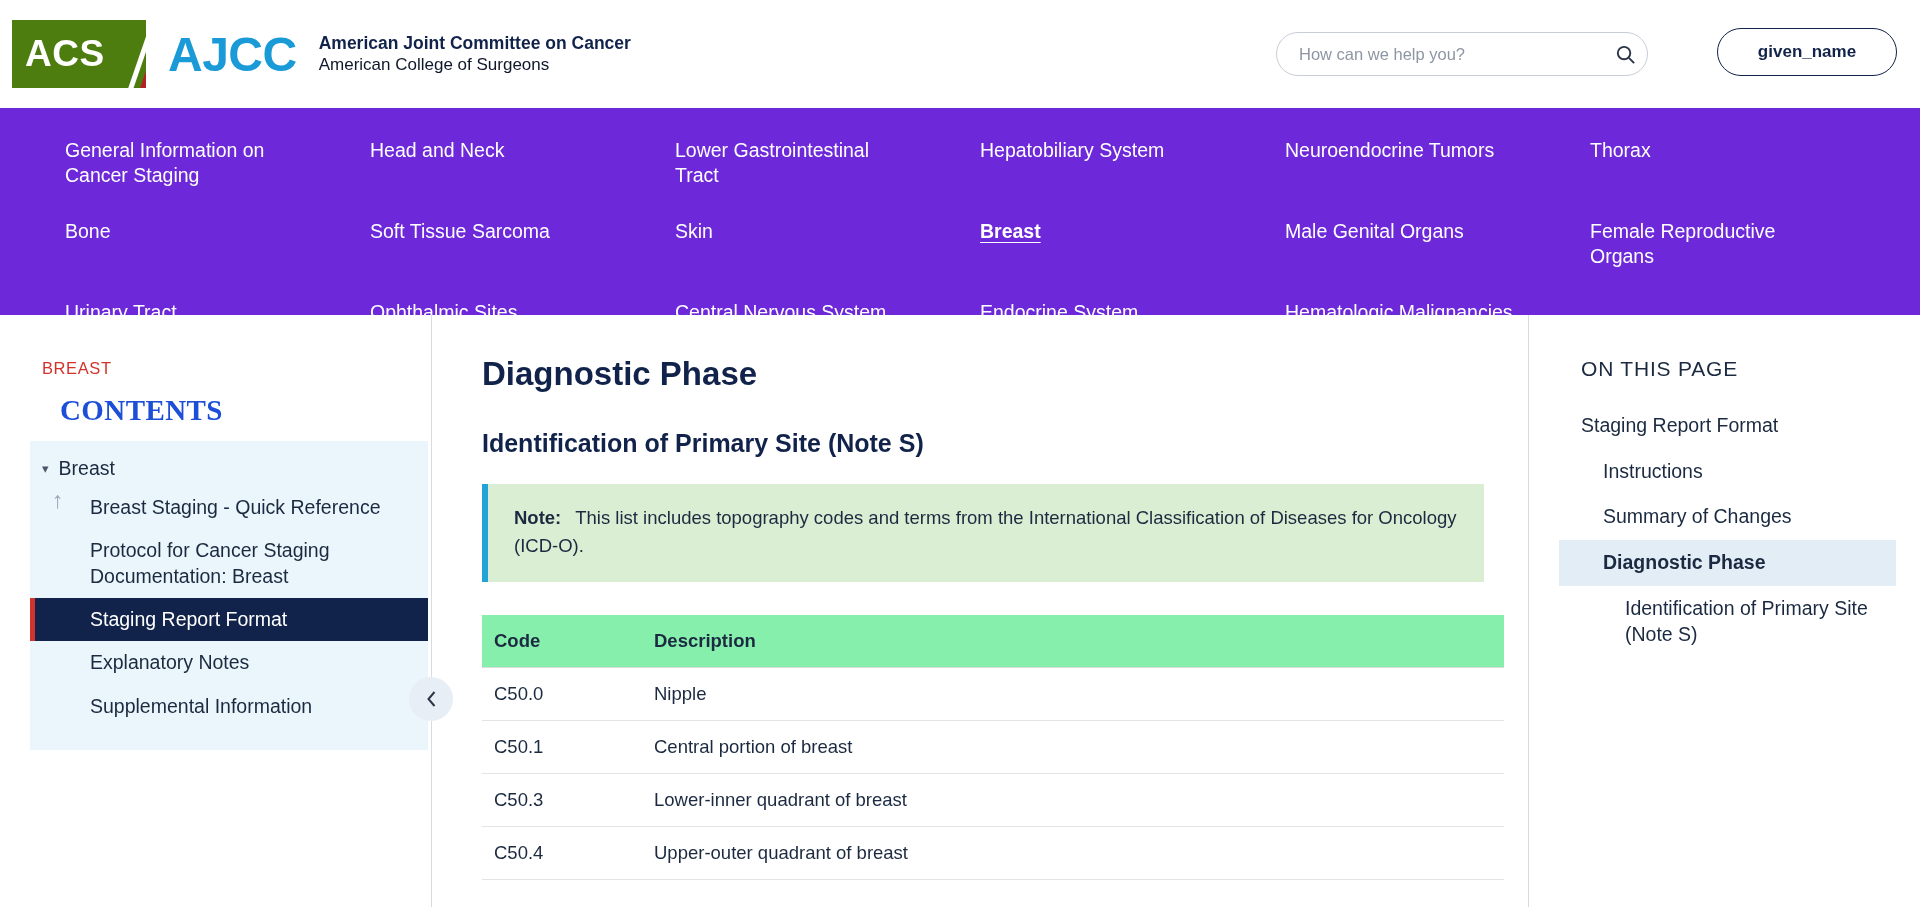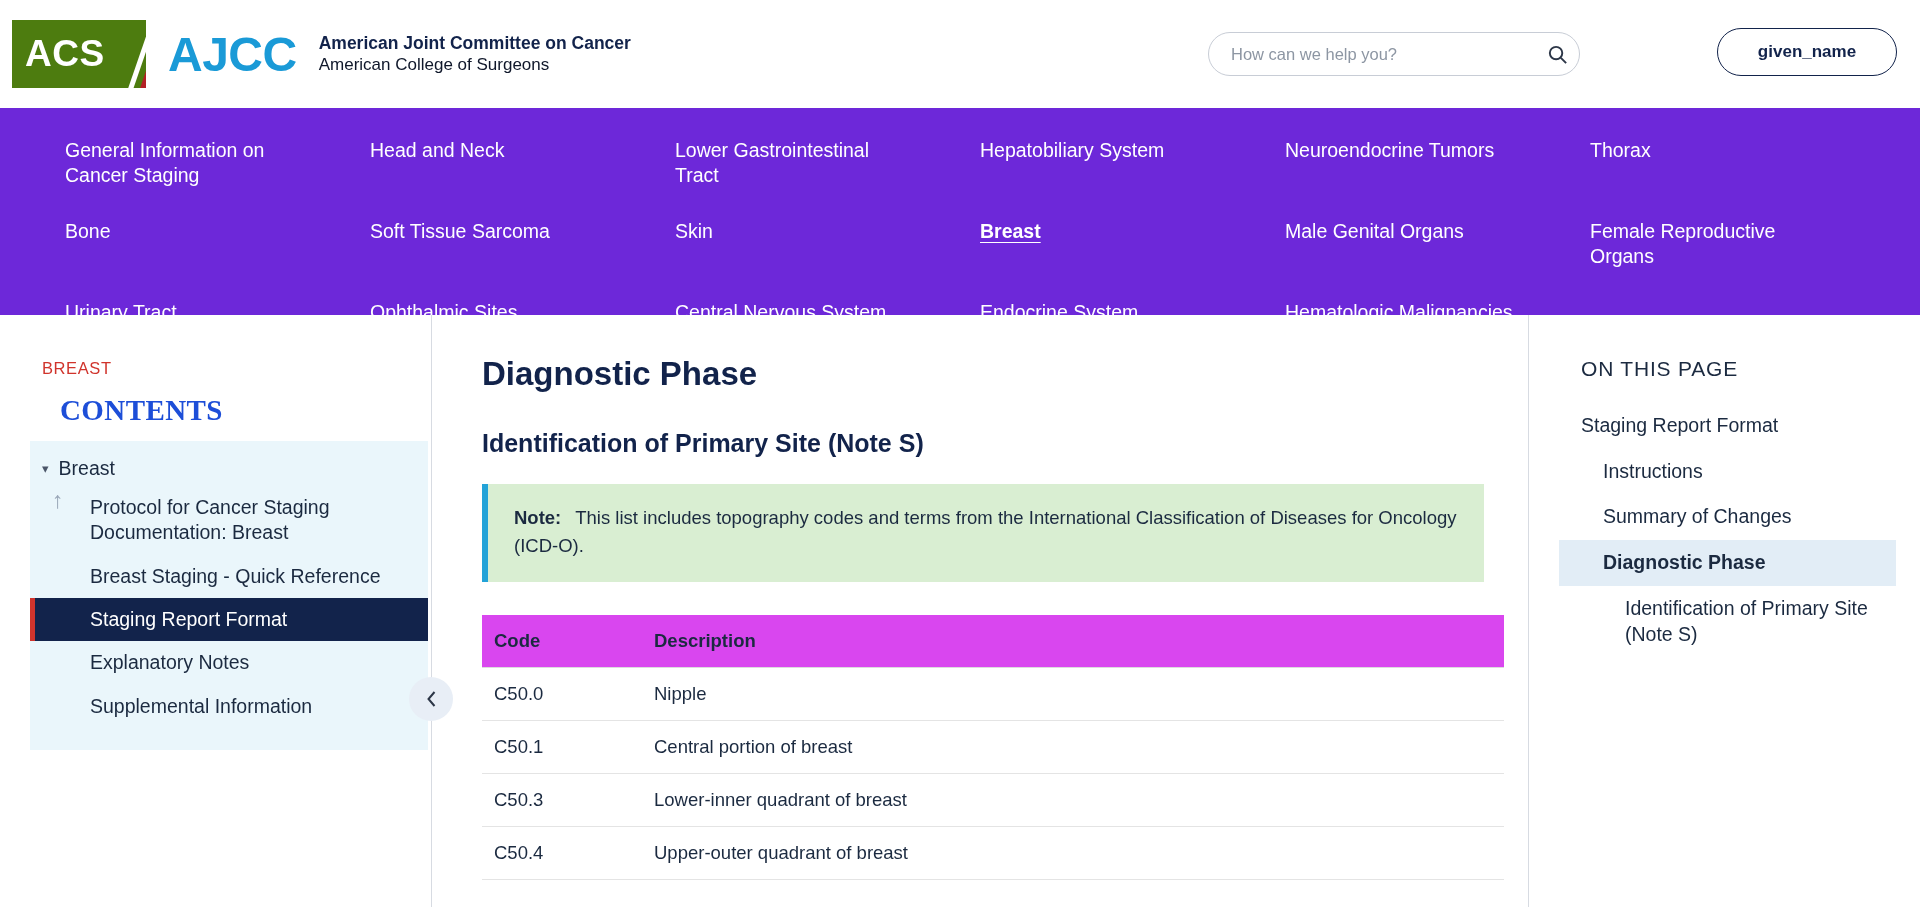--- a/index.html
+++ b/index.html
@@ -78,21 +78,21 @@
     font-weight: 700;
     color: #12234b;
   }
   .org-line2 {
     font-size: 17px;
     color: #0f172a;
   }
 
   .search-wrap {
     position: absolute;
-    left: 1208px;
+    left: 1276px;
     top: 32px;
     width: 372px;
     height: 44px;
     border: 1px solid #c8cdd6;
     border-radius: 24px;
     display: flex;
     align-items: center;
     background: #ffffff;
   }
   .search-input {
@@ -276,21 +276,21 @@
   }
   .note-box b { font-weight: 700; margin-right: 14px; }
 
   table.codes {
     border-collapse: collapse;
     width: 1022px;
     margin-top: 33px;
     font-size: 18.5px;
   }
   table.codes th {
-    background: #d946ef;
+    background: #86efac;
     text-align: left;
     font-weight: 700;
     color: #1b2a40;
     padding: 15px 0 15px 12px;
     border-bottom: 1px solid #dcdcdc;
   }
   table.codes th.c1 { width: 160px; }
   table.codes td {
     padding: 15px 0 15px 12px;
     border-bottom: 1px solid #e4e4e4;
@@ -385,22 +385,22 @@
   <div class="sidebar">
     <div class="breast-label">BREAST</div>
     <div class="contents-title">CONTENTS</div>
 
     <div class="toc">
       <div class="up-arrow">↑</div>
       <div class="toc-root">
         <span class="chev-down">▾</span>
         <span>Breast</span>
       </div>
+      <div class="toc-item">Breast Staging - Quick Reference</div>
       <div class="toc-item">Protocol for Cancer Staging Documentation: Breast</div>
-      <div class="toc-item">Breast Staging - Quick Reference</div>
       <div class="toc-item selected">Staging Report Format</div>
       <div class="toc-item">Explanatory Notes</div>
       <div class="toc-item">Supplemental Information</div>
     </div>
 
     <div class="collapse-btn">
       <svg width="13" height="18" viewBox="0 0 12 18" fill="none" stroke="currentColor" stroke-width="2">
         <polyline points="9,2 3,9 9,16"></polyline>
       </svg>
     </div>

